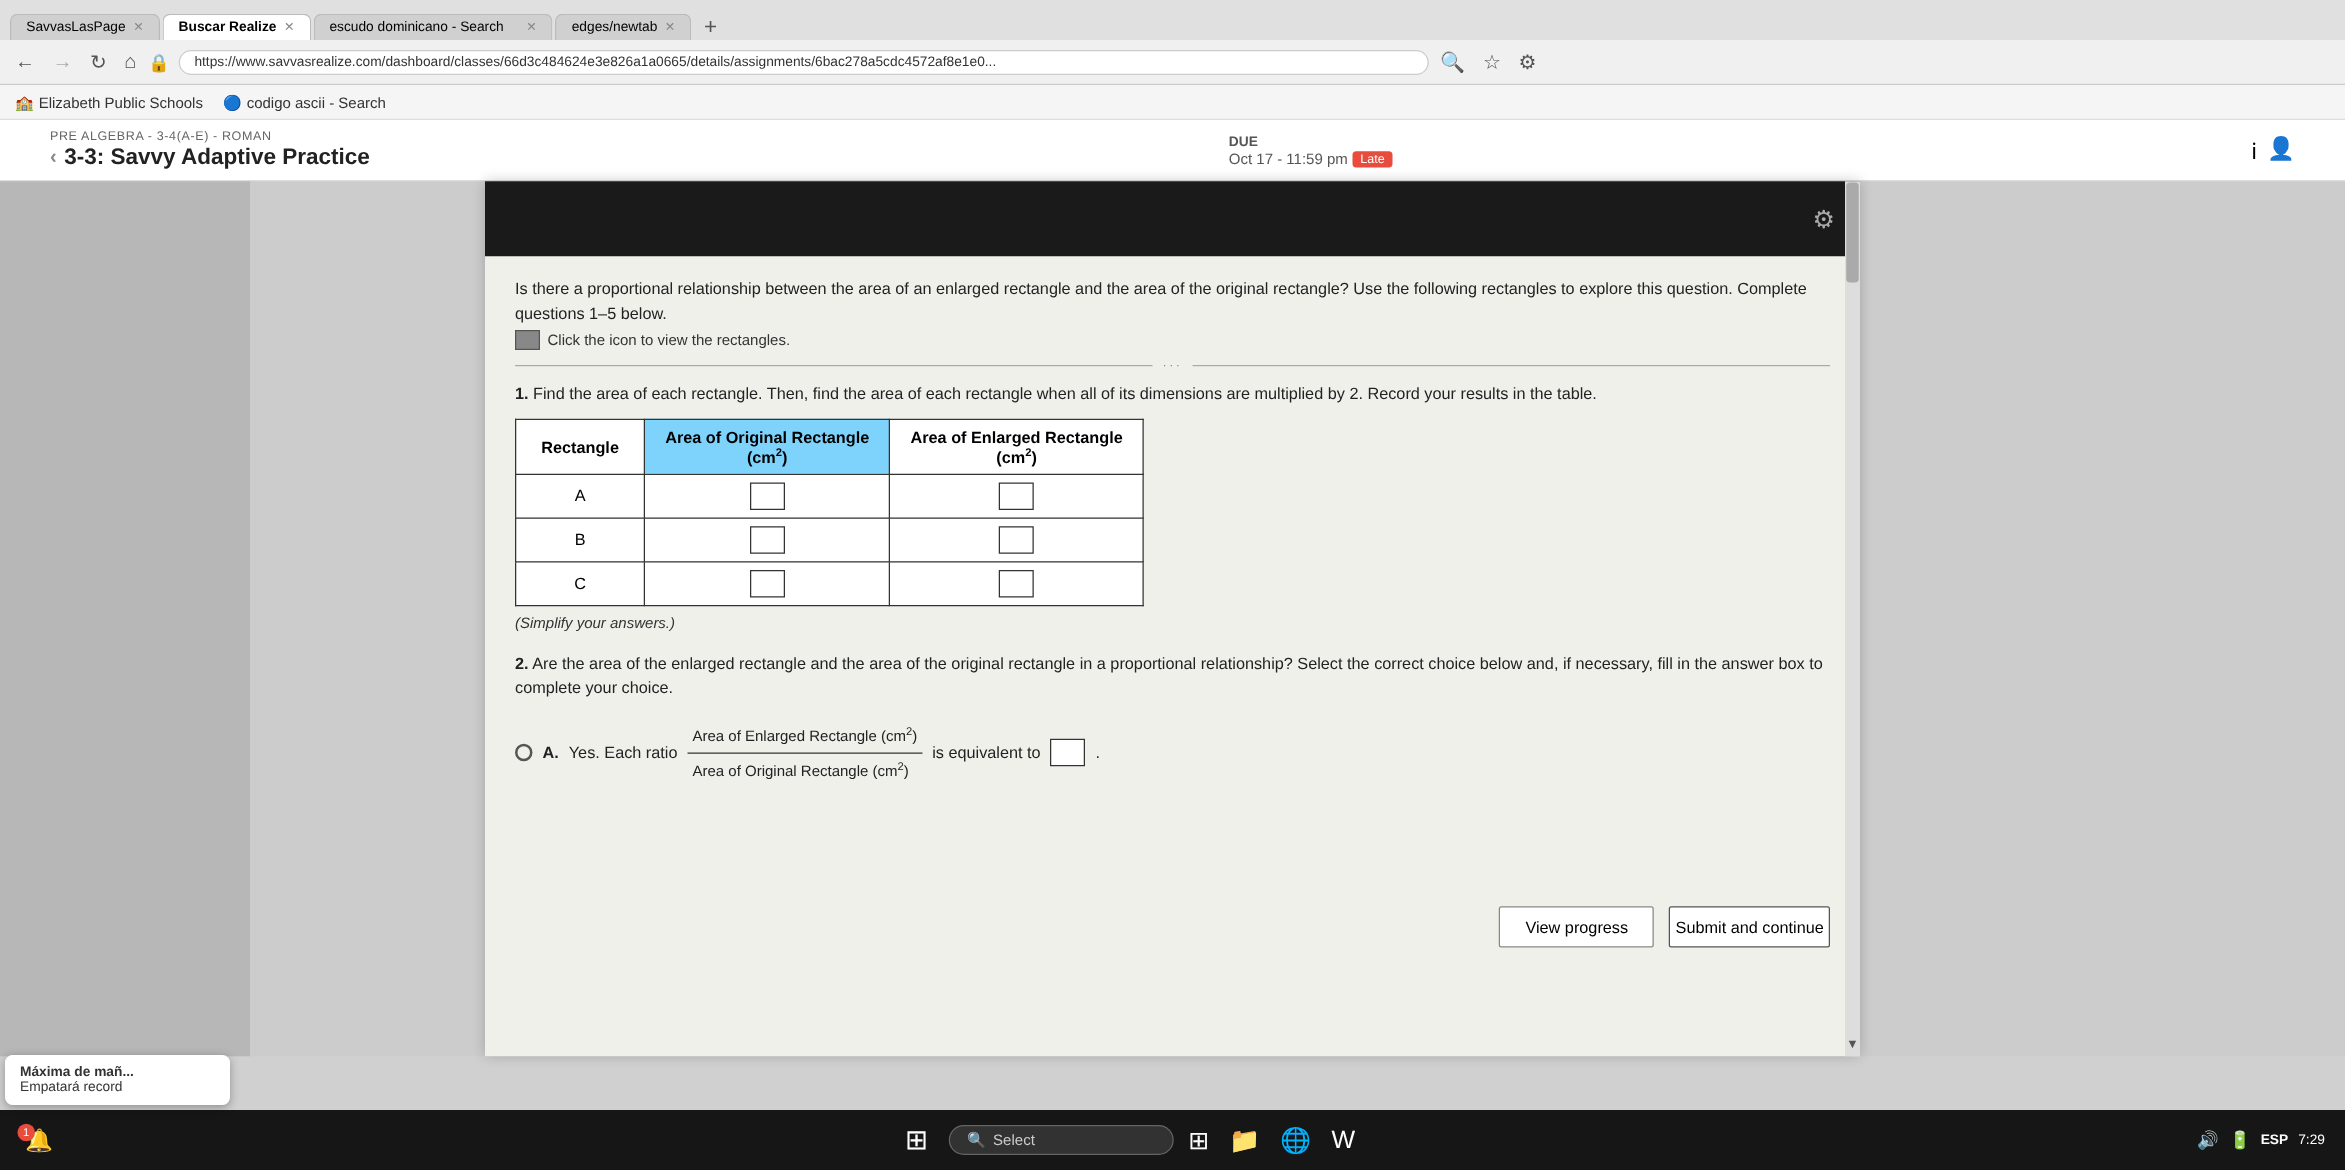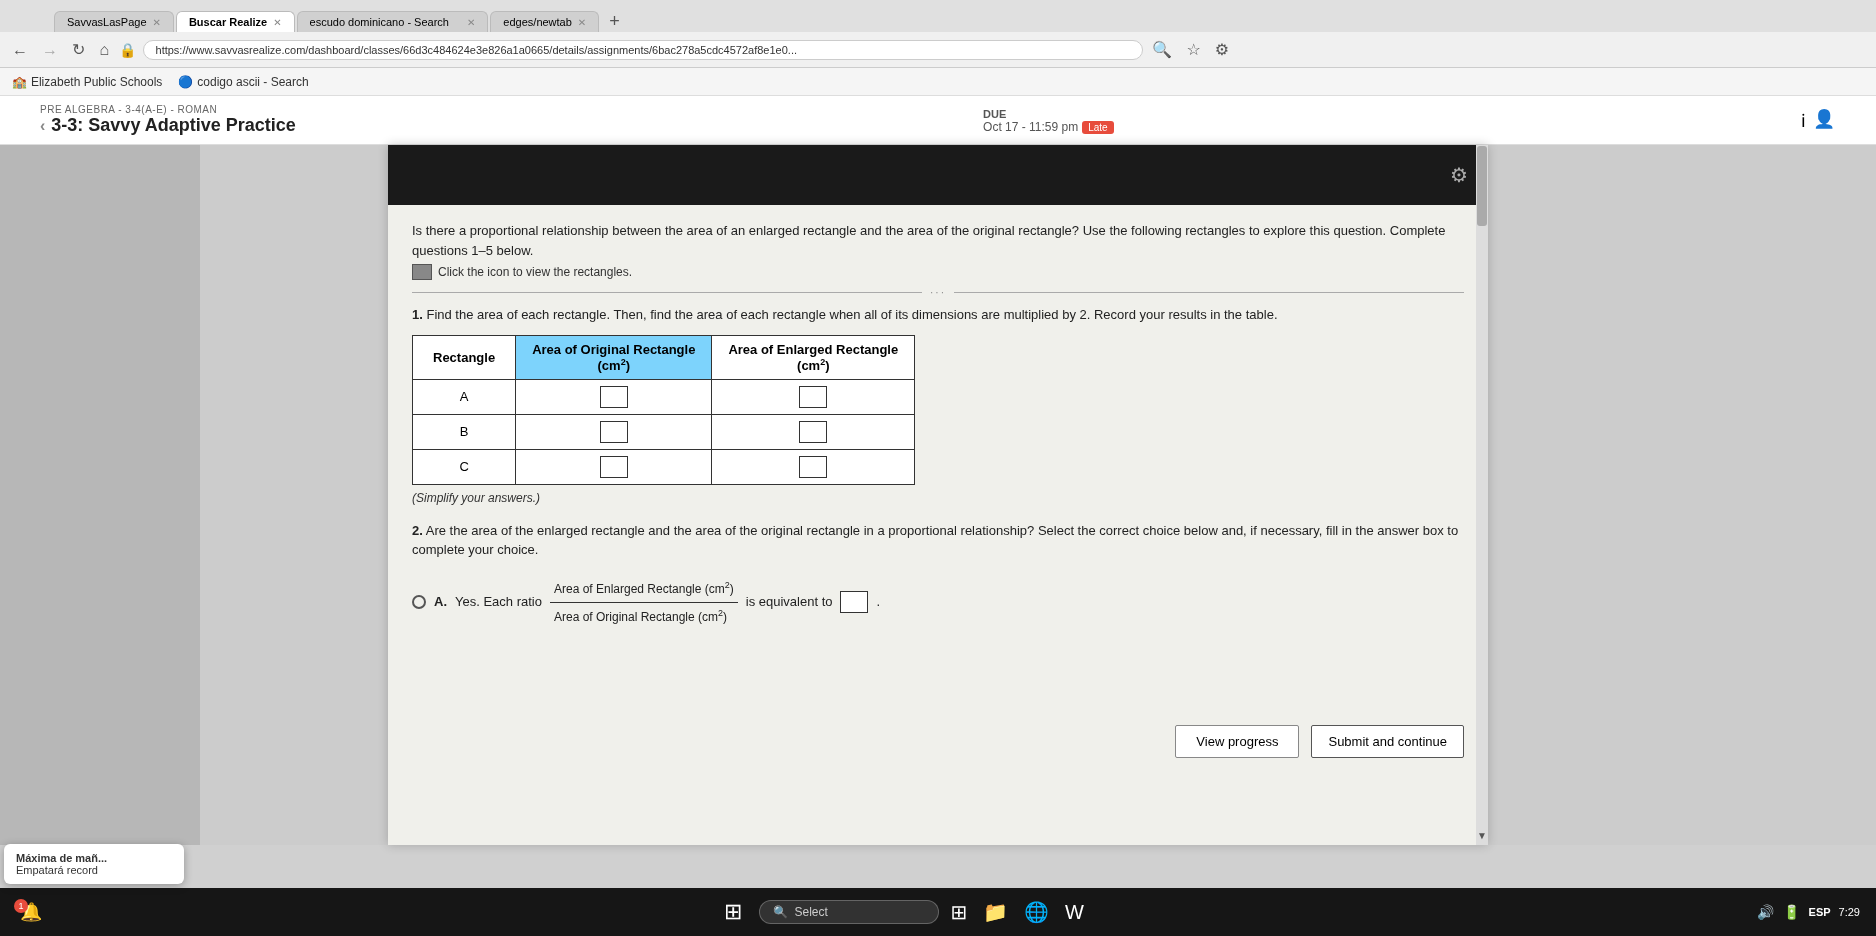--- a/index.html
+++ b/index.html
@@ -13,21 +13,21 @@
 
     sup {
       font-size: 9px;
       vertical-align: super;
     }
   </style>
 </head>
 <body>
 
 <div style="background:#e0e0e0; display:flex; align-items:flex-end; padding:4px 8px 0; gap:2px; height:32px;">
-  <div style="background:#d0d0d0; border:1px solid #bbb; border-bottom:none; border-radius:6px 6px 0 0; padding:4px 12px; font-size:11px; cursor:pointer; display:flex; align-items:flex-end; gap:6px; max-width:180px;margin-left:46px;">
+  <div style="background:#d0d0d0; border:1px solid #bbb; border-bottom:none; border-radius:6px 6px 0 0; padding:4px 12px; font-size:11px; cursor:pointer; display:flex; align-items:flex-end; gap:6px; max-width:180px;">
     <span style="overflow:hidden; white-space:nowrap; max-width:120px;">SavvasLasPage</span>
     <span style="font-size:10px; color:#888;">✕</span>
   </div>
   <div style="background:white; border:1px solid #bbb; border-bottom:none; border-radius:6px 6px 0 0; padding:4px 12px; font-size:11px; cursor:pointer; display:flex; align-items:center; gap:6px; max-width:180px;">
     <span style="overflow:hidden; white-space:nowrap; max-width:120px; font-weight:600;">Buscar Realize</span>
     <span style="font-size:10px; color:#888;">✕</span>
   </div>
   <div style="background:#d0d0d0; border:1px solid #bbb; border-bottom:none; border-radius:6px 6px 0 0; padding:4px 12px; font-size:11px; cursor:pointer; display:flex; align-items:center; gap:18px; max-width:200px;">
     <span style="overflow:hidden; white-space:nowrap; max-width:150px;">escudo dominicano - Search</span>
     <span style="font-size:10px; color:#888;">✕</span>
@@ -185,21 +185,21 @@
         </span>
         <span>is equivalent to</span>
         <input type="text" style="width: 28px; height: 22px; border: 1px solid rgb(51, 51, 51); background: white; text-align: center; font-size: 12px; outline: none; display: inline-block;" value="">
         <span>.</span>
       </div>
 
     </div>
 
     <div style="padding:16px 24px; display:flex; justify-content:flex-end; gap:12px; margin-top:80px;">
       <button style="padding:8px 20px; font-size:13px; border:1px solid #888; background:white; cursor:pointer; border-radius:2px;">View progress</button>
-      <button style="padding:8px 16px; font-size:13px; border:1px solid #555; background:white; cursor:pointer; border-radius:2px;">Submit and continue</button>
+      <button style="padding:8px 4px; font-size:13px; border:1px solid #555; background:white; cursor:pointer; border-radius:2px;">Submit and continue</button>
     </div>
 
     <div style="position:absolute; right:0; top:0; bottom:0; width:12px; background:#ddd;">
       <div style="width:10px; height:80px; background:#aaa; margin:1px auto; border-radius:3px;"></div>
       <div style="position:absolute; bottom:0; width:12px; height:20px; display:flex; align-items:center; justify-content:center; font-size:10px; color:#555; cursor:pointer;">▼</div>
     </div>
 
   </div>
 
   <div style="position:absolute; left:0; top:0; width:200px; bottom:0; background:#888; opacity:0.3;"></div>

